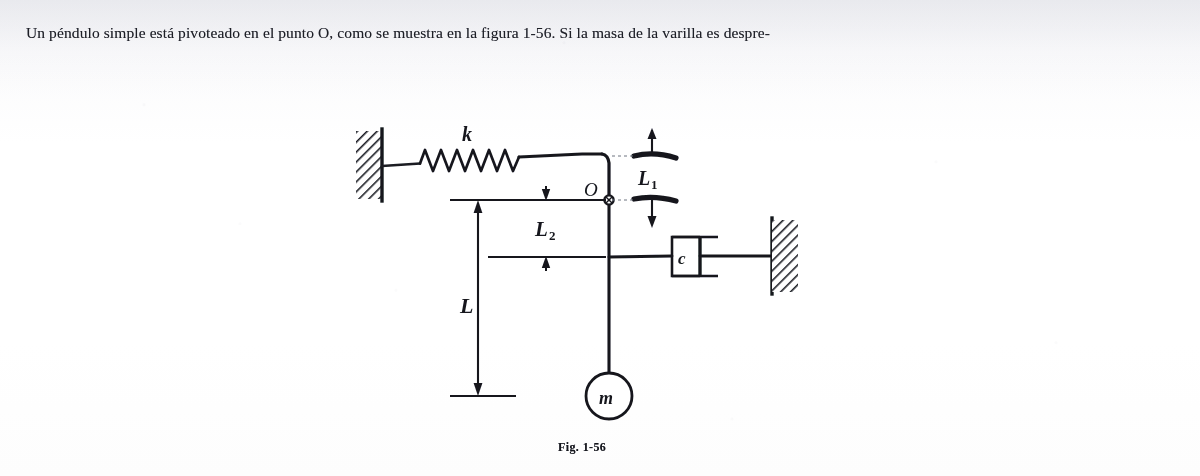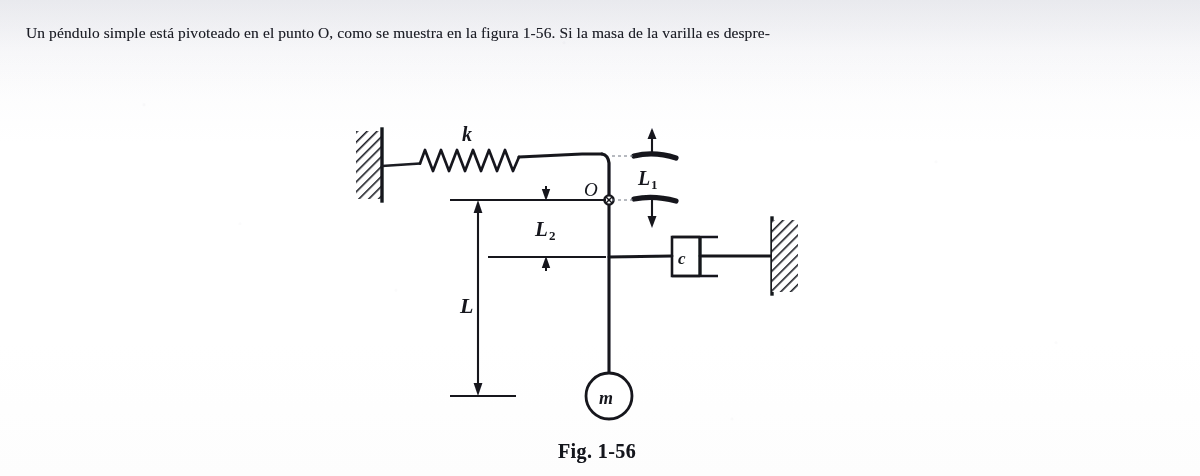--- a/index.html
+++ b/index.html
@@ -66,21 +66,21 @@
     top: 108px;
     width: 520px;
     height: 368px;
   }
   #figure svg { display: block; }
 
   #caption {
     position: absolute;
     left: 558px;
     top: 440px;
-    font-size: 20px;
+    font-size: 12px;
     font-weight: bold;
     color: #14161c;
     letter-spacing: .4px;
     font-family: "Liberation Serif", serif;
     text-shadow: 0 0 .5px rgba(30,30,45,.5);
   }
 </style>
 </head>
 <body>
 

